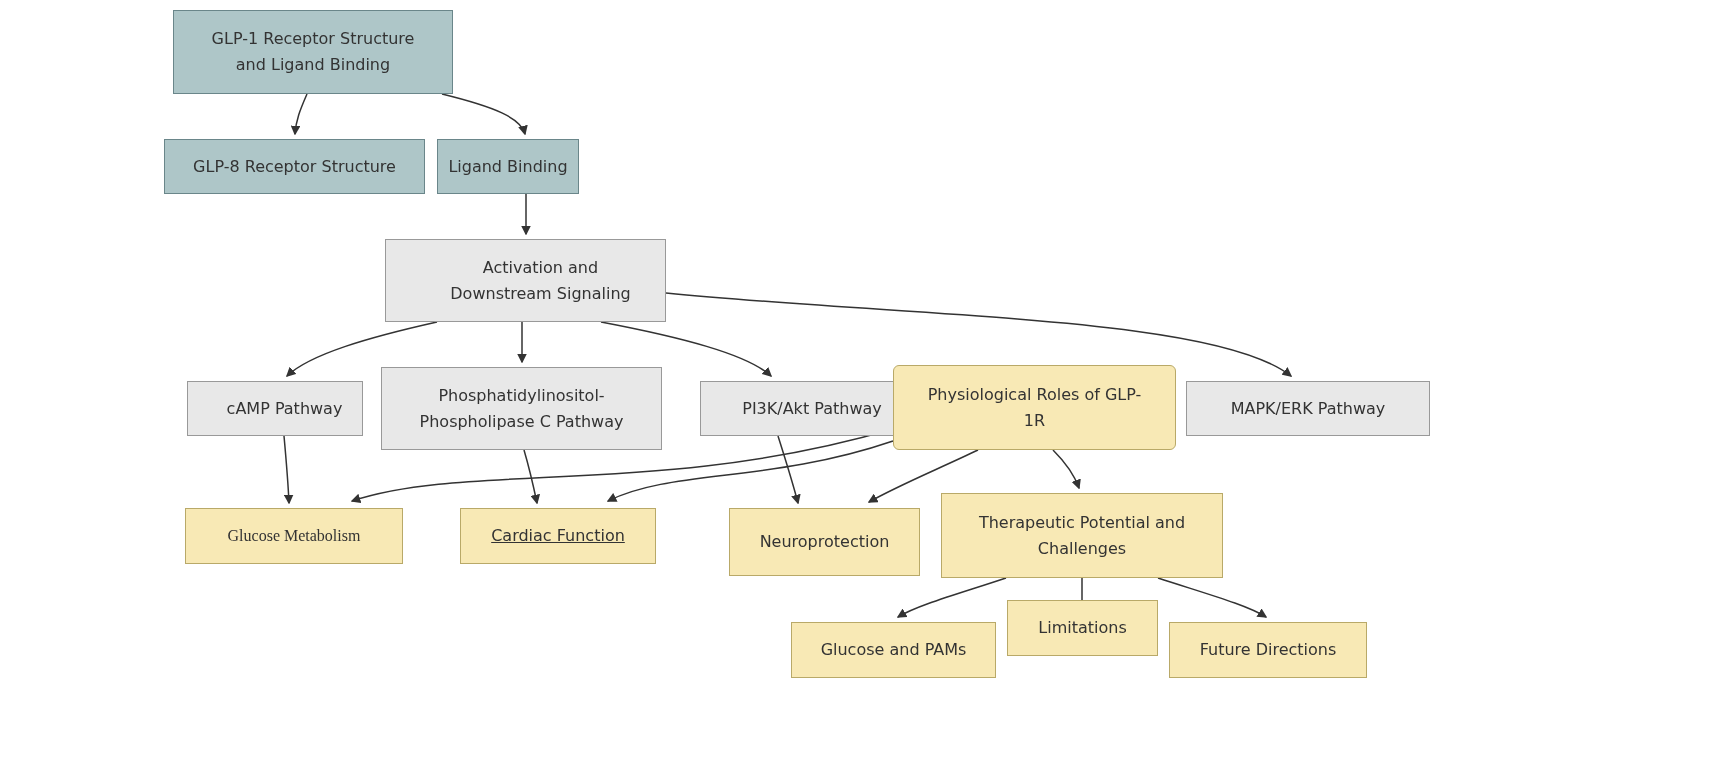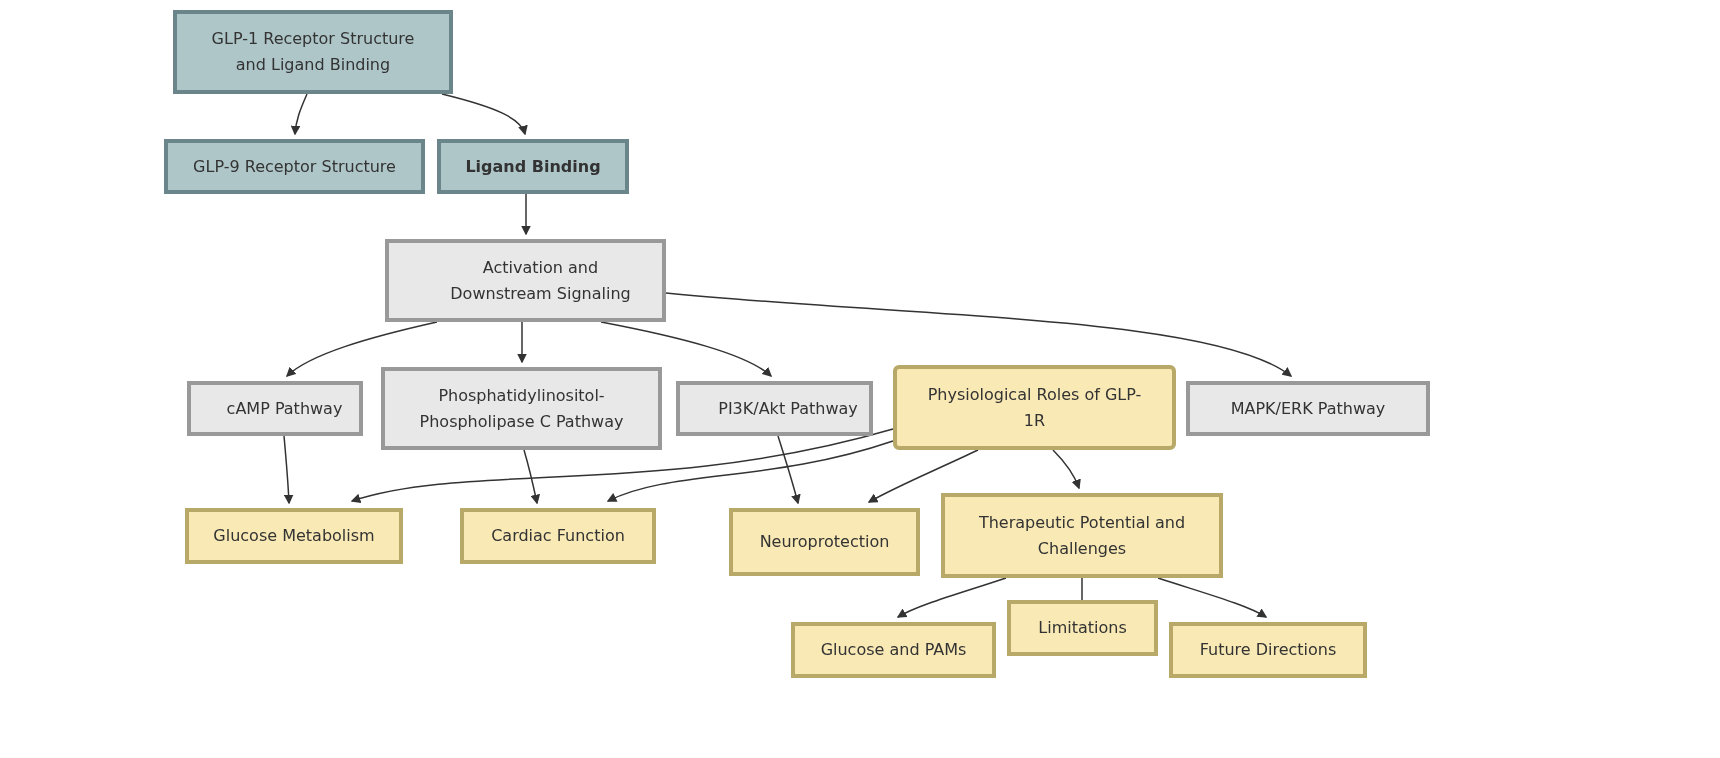--- a/index.html
+++ b/index.html
@@ -30,21 +30,21 @@
   }
   .node {
     position: absolute;
     box-sizing: border-box;
     display: flex;
     align-items: center;
     justify-content: center;
     text-align: center;
     font-size: 16px;
     line-height: 1.6;
-    border: 4px solid #701a75;
+    border: 1px solid #701a75;
   }
   .node .label { display: inline-block; }
   .node-blue {
     background: var(--blue-fill, #aec6c8);
     border-color: var(--blue-border, #6a868a);
   }
   .node-gray {
     background: var(--gray-fill, #e8e8e8);
     border-color: var(--gray-border, #999999);
   }
@@ -81,56 +81,56 @@
     <path class="edge" marker-end="url(#arrowhead)" d="M1006,578 C958,594 918,605 898,617"></path>
     <path class="edge" marker-end="url(#arrowhead)" d="M1082,578 L1082,617"></path>
     <path class="edge" marker-end="url(#arrowhead)" d="M1158,578 C1207,594 1247,605 1266,617"></path>
   </svg>
 
   <div class="node node-blue" style="left:173px;top:10px;width:280px;height:84px;">
     <span class="label" style="max-width:210px;">GLP-1 Receptor Structure and Ligand Binding</span>
   </div>
 
   <div class="node node-blue" style="left:164px;top:139px;width:261px;height:55px;">
-    <span class="label">GLP-9 Receptor Structure</span>
+    <span class="label">GLP-8 Receptor Structure</span>
   </div>
 
-  <div class="node node-blue" style="left:437px;top:139px;width:192px;height:55px;font-weight:bold;">
+  <div class="node node-blue" style="left:437px;top:139px;width:142px;height:55px;">
     <span class="label">Ligand Binding</span>
   </div>
 
   <div class="node node-gray" style="left:385px;top:239px;width:281px;height:83px;padding-left:30px;">
     <span class="label" style="max-width:185px;">Activation and Downstream Signaling</span>
   </div>
 
   <div class="node node-gray" style="left:187px;top:381px;width:176px;height:55px;padding-left:19px;">
     <span class="label">cAMP Pathway</span>
   </div>
 
   <div class="node node-gray" style="left:381px;top:367px;width:281px;height:83px;">
     <span class="label" style="max-width:235px;">Phosphatidylinositol-Phospholipase C Pathway</span>
   </div>
 
-  <div class="node node-gray" style="left:676px;top:381px;width:197px;height:55px;padding-left:27px;">
+  <div class="node node-gray" style="left:700px;top:381px;width:197px;height:55px;padding-left:27px;">
     <span class="label">PI3K/Akt Pathway</span>
   </div>
 
   <div class="node node-yellow" style="left:893px;top:365px;width:283px;height:85px;border-radius:6px;">
     <span class="label" style="max-width:232px;">Physiological Roles of GLP-1R</span>
   </div>
 
   <div class="node node-gray" style="left:1186px;top:381px;width:244px;height:55px;">
     <span class="label">MAPK/ERK Pathway</span>
   </div>
 
-  <div class="node node-yellow" style="left:185px;top:508px;width:218px;height:56px;">
+  <div class="node node-yellow" style="left:185px;top:508px;width:218px;height:56px;font-family:Liberation Serif, serif;">
     <span class="label">Glucose Metabolism</span>
   </div>
 
-  <div class="node node-yellow" style="left:460px;top:508px;width:196px;height:56px;">
+  <div class="node node-yellow" style="left:460px;top:508px;width:196px;height:56px;text-decoration:underline;">
     <span class="label">Cardiac Function</span>
   </div>
 
   <div class="node node-yellow" style="left:729px;top:508px;width:191px;height:68px;">
     <span class="label">Neuroprotection</span>
   </div>
 
   <div class="node node-yellow" style="left:941px;top:493px;width:282px;height:85px;">
     <span class="label" style="max-width:210px;">Therapeutic Potential and Challenges</span>
   </div>

